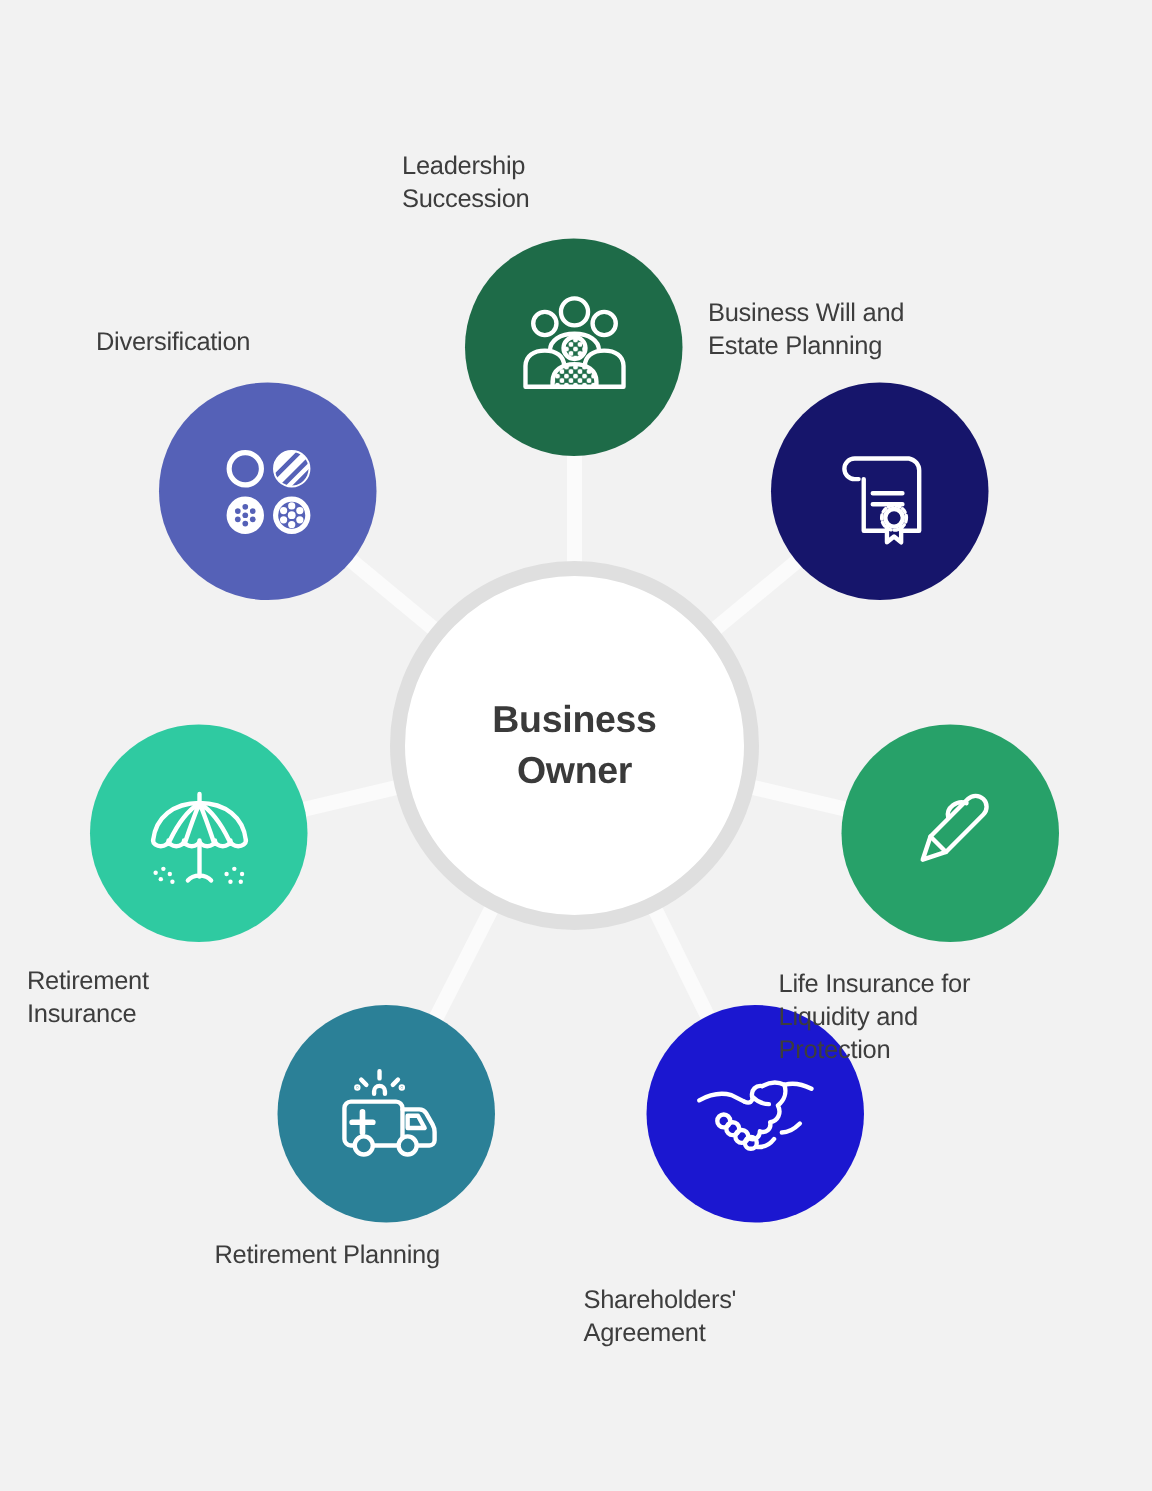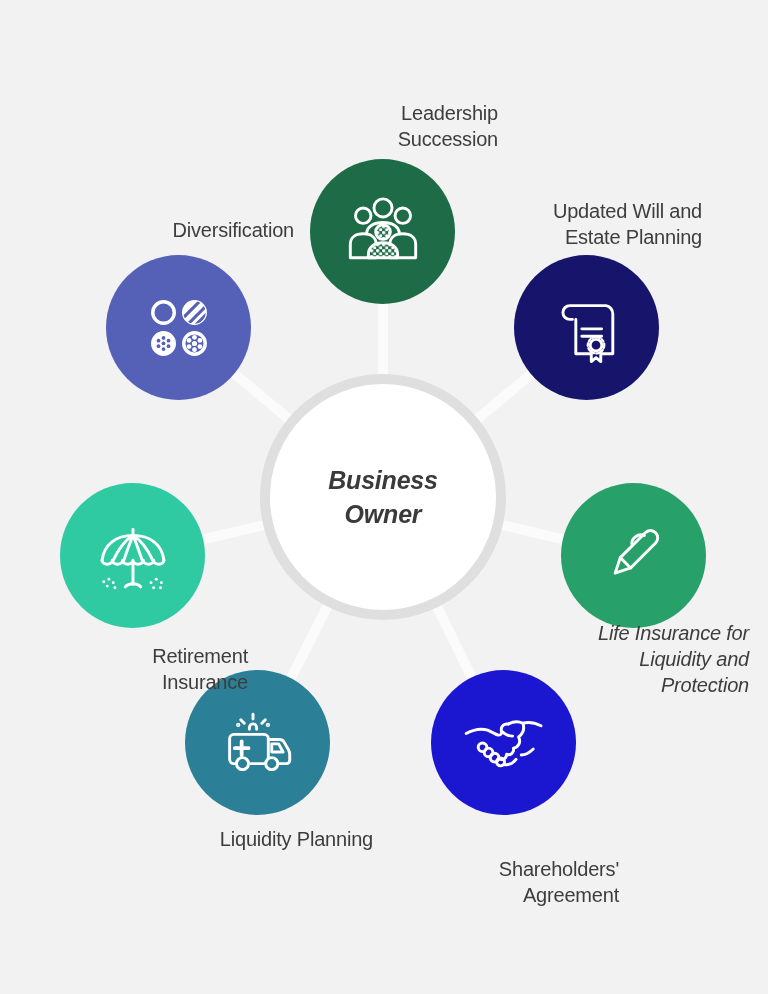--- a/index.html
+++ b/index.html
@@ -14,43 +14,43 @@
   .connectors line{stroke:var(--connector,#fbfbfb);stroke-width:10;}
   .center-circle{
     position:absolute;left:260px;top:374px;
     width:226px;height:226px;border-radius:50%;
     background:var(--center-fill,#fff);
     border:10px solid var(--ring,#dfdfdf);
     display:flex;align-items:center;justify-content:center;
   }
   .center-label{
     font-size:25px;font-weight:700;color:#3a3a3a;
-    text-align:center;white-space:pre-line;line-height:1.38;letter-spacing:-.2px;font-style:italic;
+    text-align:center;white-space:pre-line;line-height:1.38;letter-spacing:-.2px;
   }
   .node{
     position:absolute;width:145px;height:145px;border-radius:50%;
     background:var(--c);
     display:flex;align-items:center;justify-content:center;
   }
   .node svg{width:86px;height:86px;display:block;}
   .label{
     position:absolute;width:230px;margin-left:-115px;
-    text-align:right;font-size:20px;line-height:1.3;
+    text-align:left;font-size:17px;line-height:1.3;
     color:var(--text,#3d3d3d);white-space:pre-line;letter-spacing:-.2px;
   }
   .n-leadership{left:310px;top:159px;}
   .n-estate{left:514px;top:255px;}
   .n-insurance{left:561px;top:483px;}
   .n-shareholders{left:431px;top:670px;}
   .n-disability{left:185px;top:670px;}
   .n-retirement{left:60px;top:483px;}
   .n-diversification{left:106px;top:255px;}
   .l-leadership{left:383px;top:100px;}
   .l-estate{left:587px;top:198px;}
-  .l-insurance{left:634px;top:620px;font-style:italic;}
+  .l-insurance{left:634px;top:645px;}
   .l-shareholders{left:504px;top:856px;}
   .l-disability{left:258px;top:826px;}
   .l-retirement{left:133px;top:643px;}
   .l-diversification{left:179px;top:217px;}
   .icon-stroke{fill:none;stroke:#fff;stroke-width:3.4;stroke-linecap:round;stroke-linejoin:round;}
 </style>
 </head>
 <body>
 
 <div class="stage" style="--bg: #f2f2f2; --connector: #fbfbfb; --ring: #dfdfdf; --center-fill: #ffffff; --text: #3d3d3d;">
@@ -206,25 +206,25 @@
             <circle cx="68" cy="75.2" r="2.8"></circle>
           <circle cx="61.7" cy="71.6" r="2.8"></circle>
             <circle cx="61.7" cy="64.4" r="2.8"></circle>
         </g>
       </g>
     </svg>
   </div>
 
   <div class="label l-leadership">Leadership
 Succession</div>
-  <div class="label l-estate">Updated Will and
+  <div class="label l-estate">Business Will and
 Estate Planning</div>
   <div class="label l-insurance">Life Insurance for
 Liquidity and
 Protection</div>
   <div class="label l-shareholders">Shareholders'
 Agreement</div>
-  <div class="label l-disability">Liquidity Planning</div>
+  <div class="label l-disability">Retirement Planning</div>
   <div class="label l-retirement">Retirement
 Insurance</div>
   <div class="label l-diversification">Diversification</div>
 
 </div>
 
 </body></html>

